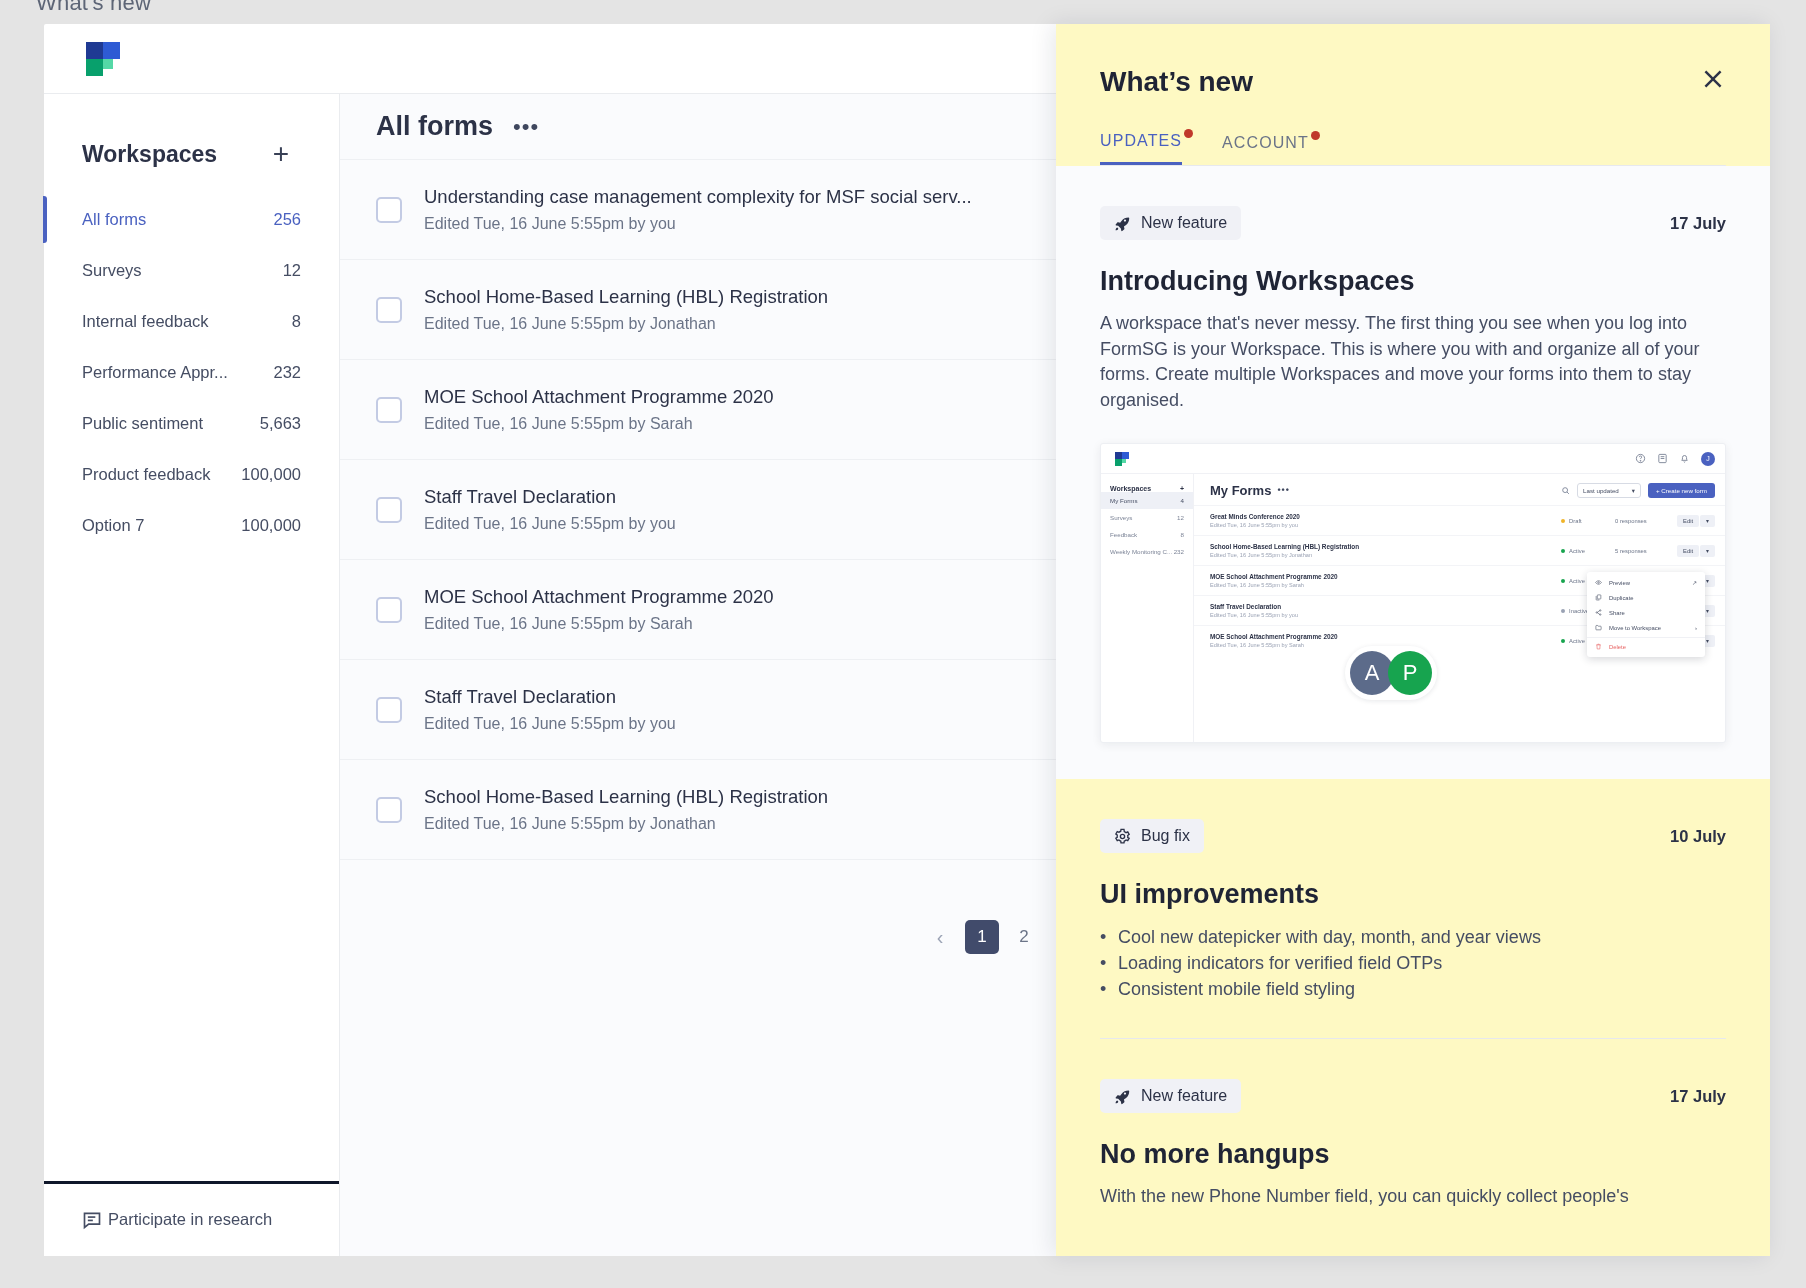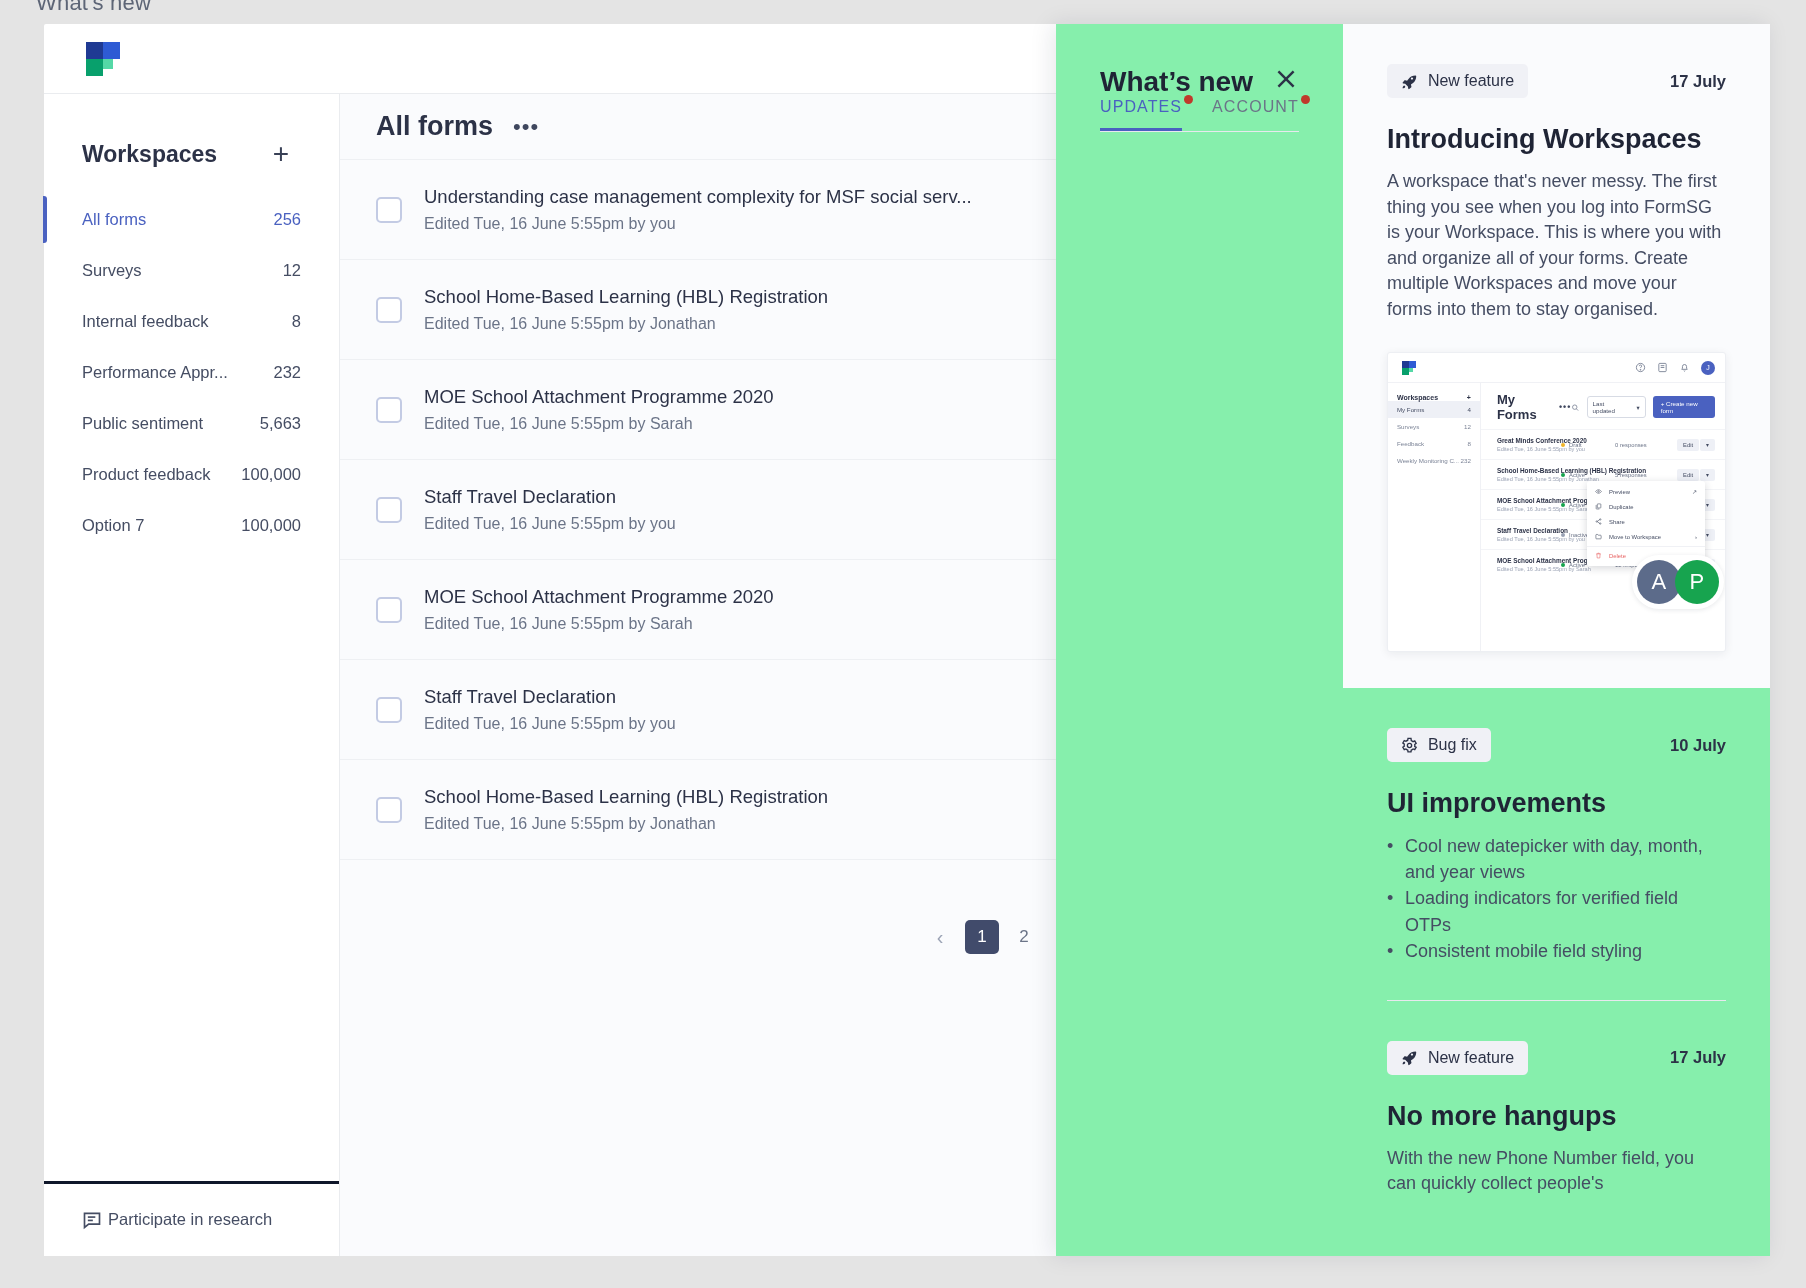--- a/index.html
+++ b/index.html
@@ -102,29 +102,29 @@
     min-width: 34px; height: 34px; display: flex; align-items: center; justify-content: center;
     font-size: 17px; color: #6b7488; border-radius: 5px; cursor: pointer;
   }
   .pg.current { background: #414b6b; color: #fff; font-weight: 500; }
   .pg.arrow { color: #9aa2b4; font-size: 20px; }
 
   
   .panel {
     position: absolute; right: 36px; top: 24px;
     width: 714px; height: 1232px;
-    background: #86efac;
+    background: #fef9c3;
     box-shadow: -4px 0 22px rgba(20,25,45,.10);
-    display: flex; overflow: hidden;
+    display: flex; flex-direction: column; overflow: hidden;
   }
   .panel-head { padding: 42px 44px 0 44px; }
   .panel-top { display: flex; align-items: flex-start; justify-content: space-between; }
   .panel-title { font-size: 28px; font-weight: 700; color: #1f2435; }
   .close-x { width: 26px; height: 26px; color: #2c3247; cursor: pointer; }
-  .tabs { display: flex; gap: 30px; border-bottom: 1px solid #e7e9ee; }
+  .tabs { display: flex; gap: 40px; margin-top: 34px; border-bottom: 1px solid #e7e9ee; align-items: center; }
   .tab {
     position: relative; font-size: 16px; letter-spacing: 1.1px;
     color: #6b7488; padding-bottom: 12px; cursor: pointer;
   }
   .tab.active { color: #4a61c0; border-bottom: 3px solid #4a61c0; }
   .tab .dot {
     position: absolute; right: -11px; top: -3px;
     width: 9px; height: 9px; border-radius: 50%; background: #c0392b;
   }
 

